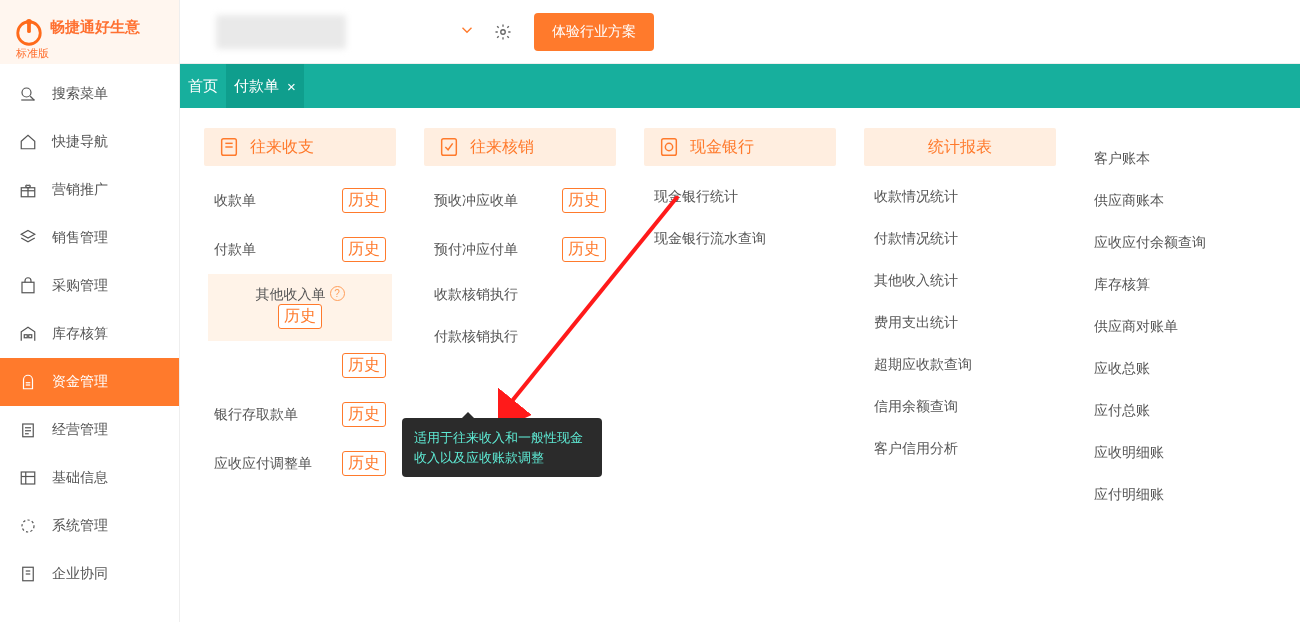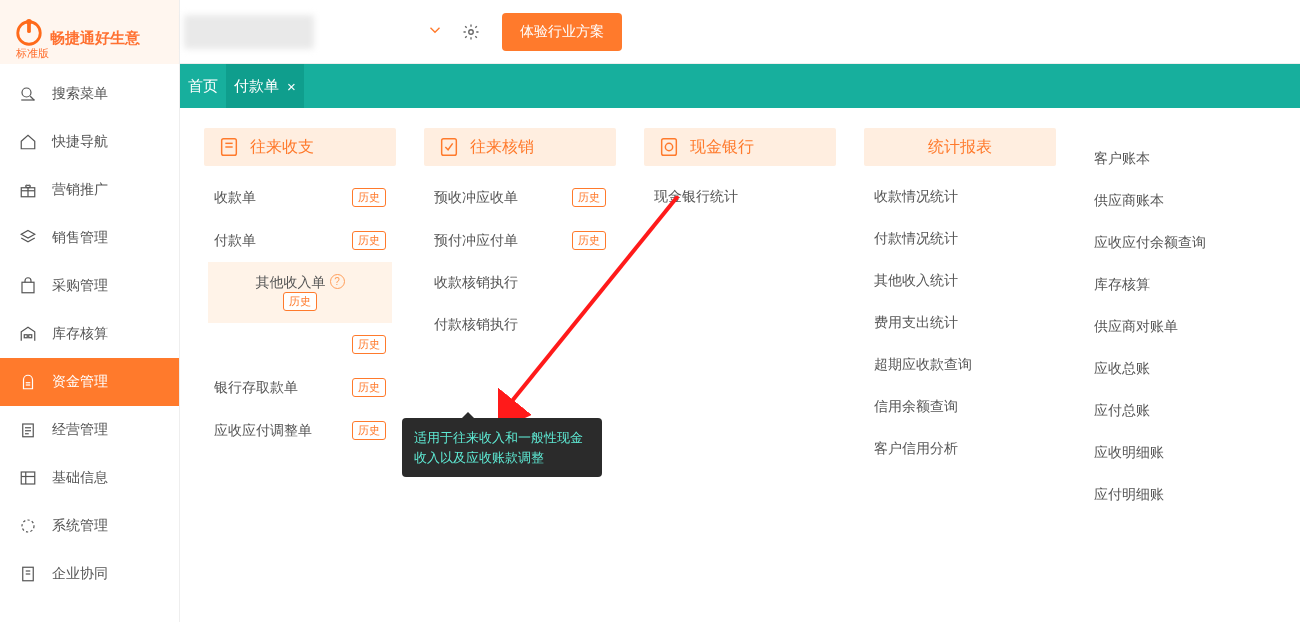--- a/index.html
+++ b/index.html
@@ -28,21 +28,21 @@
   .logo-area {
     background: #fff6ef;
     padding: 8px 14px 6px 14px;
     display: flex;
     align-items: center;
     height: 64px;
   }
   .logo-mark { width:30px; height:30px; display:flex; align-items:center; justify-content:center;}
   .logo-title { color:#ff7030; font-weight:600; font-size:15px; margin-left:6px;}
   .logo-wrap { display:flex; flex-direction:column;}
-  .logo-row { display:flex; align-items:flex-end;margin-top:13px;}
+  .logo-row { display:flex; align-items:flex-start;margin-top:13px;}
   .logo-sub2 { color:#ff7030; font-size:11px; margin-top:-2px; margin-left:2px;}
 
   .side-nav { flex:1; padding-top:6px;}
   .side-item {
     display:flex; align-items:center;
     padding: 14px 18px;
     color:#555;
     cursor:pointer;
   }
   .side-item.active {
@@ -53,21 +53,21 @@
     width:20px; height:20px; margin-right:14px;
     display:inline-flex; align-items:center; justify-content:center;
   }
   .side-item .icon svg { width:18px; height:18px; stroke:currentColor; fill:none; stroke-width:1.6;}
   .side-item.active .icon svg { stroke:#fff;}
 
   
   .main { flex:1; display:flex; flex-direction:column; position:relative;}
   .topbar {
     height:64px; display:flex; align-items:center;
-    padding: 0 4px;
+    padding: 0 36px;
     border-bottom:1px solid #eee;
   }
   .blur-box {
     width:130px; height:34px;
     background: #e9e9e9;
     border-radius:3px;
     filter: blur(3px);
     margin-right:12px;
   }
   .caret { color:#ff7a2c; margin-right:18px; cursor:pointer;}
@@ -128,21 +128,21 @@
   .row.hover-active { background:#fff3e8;flex-direction:column;}
   .row .left { display:flex; align-items:flex-start;}
   .row .q {
     display:inline-flex; align-items:center; justify-content:center;
     width:15px; height:15px; border:1px solid #ff9e5a;
     border-radius:50%; color:#ff9e5a; font-size:10px;
     margin-left:4px;
   }
   .hist-badge {
     color:#ff7a2c; border:1px solid #ff7a2c;
-    font-size:11px; padding:1px 5px; border-radius:3px;
+    font-size:16px; padding:1px 5px; border-radius:3px;
     background:#fff;
   }
 
   
   .tooltip {
     position:absolute;
     background:#2b2b2b; color:#5eead4;
     font-size:13px;
     padding:10px 12px;
     border-radius:4px;
@@ -437,20 +437,25 @@
                 </svg>
               </span>
             <span>现金银行</span>
           </div>
           <div class="col-body">
             <div class="row">
               <span class="left">
                   <span>现金银行统计</span>
                 </span>
             </div>
+            <div class="row">
+              <span class="left">
+                  <span>现金银行流水查询</span>
+                </span>
+            </div>
           </div>
         </div>
 
         <div class="col">
           <div class="col-head">
             <span>统计报表</span>
           </div>
           <div class="col-body">
             <div class="row">
                 <span>收款情况统计</span>

